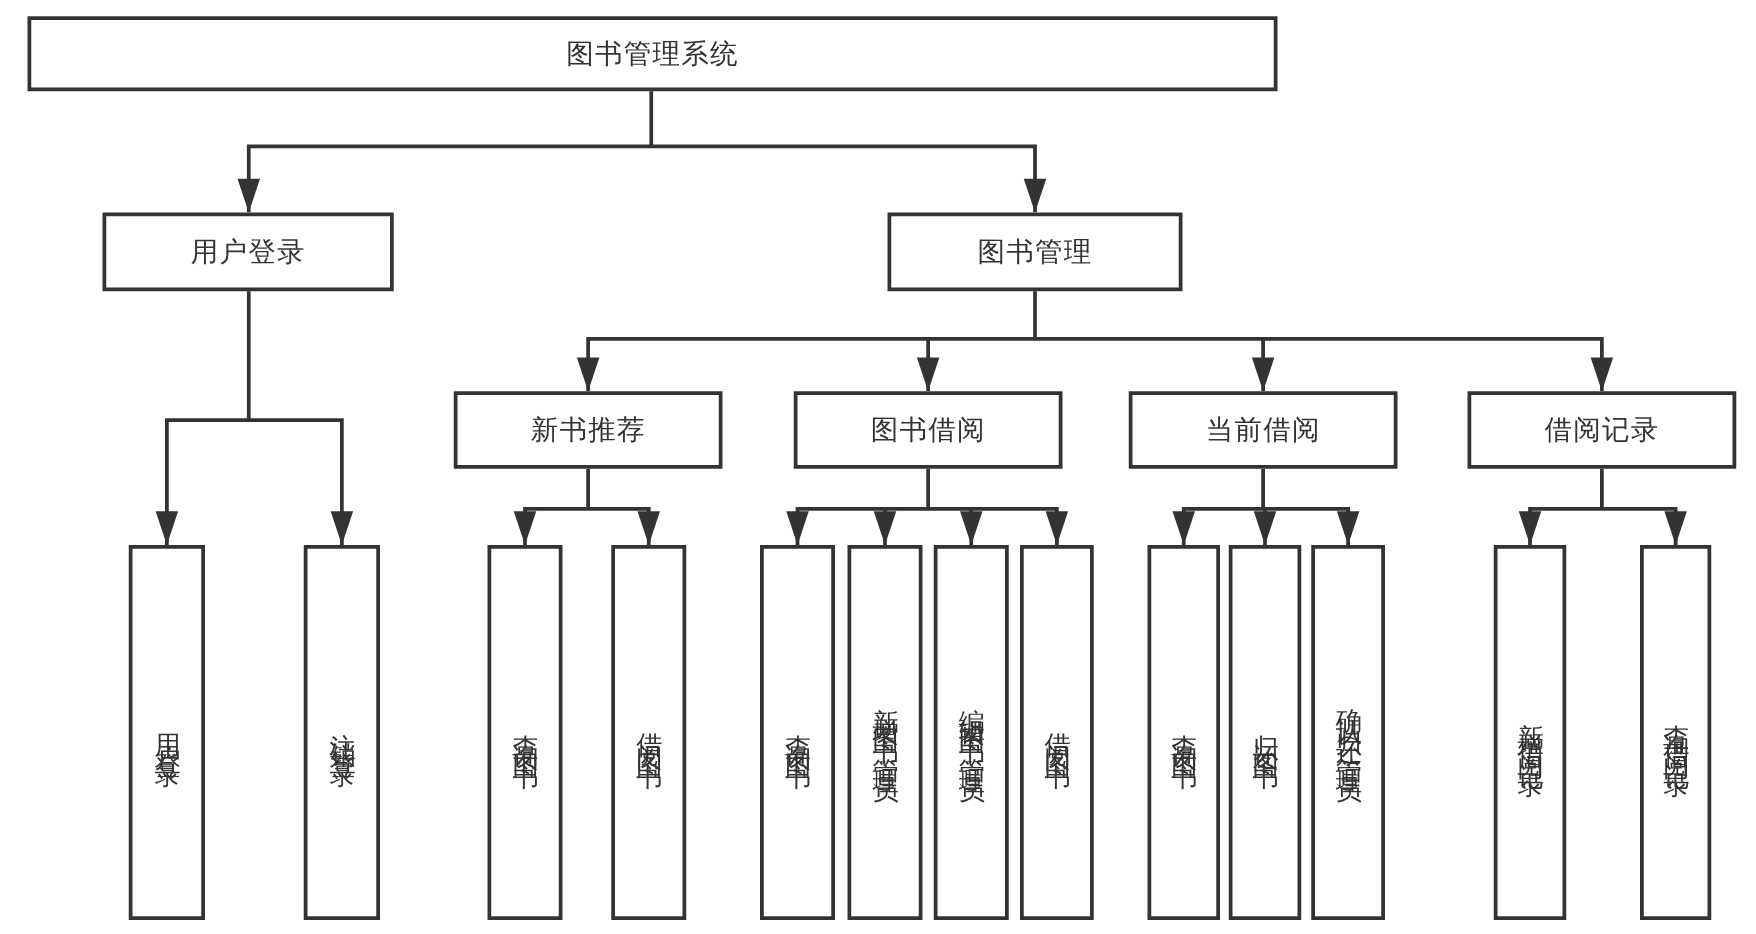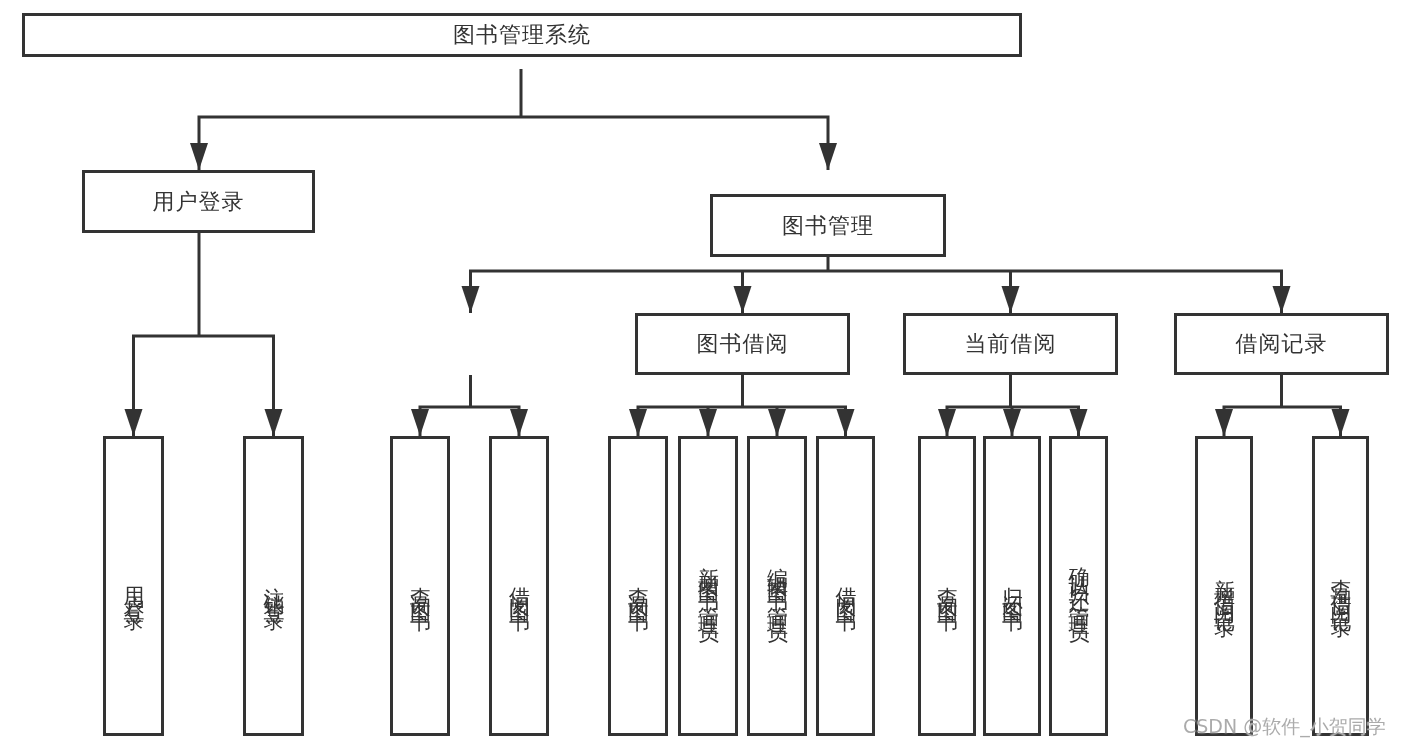--- a/index.html
+++ b/index.html
@@ -112,31 +112,34 @@
       <path d="M768 409 L786 409 L777 436 Z"></path>
       <path d="M836.5 409 L854.5 409 L845.5 436 Z"></path>
       <path d="M938 409 L956 409 L947 436 Z"></path>
       <path d="M1003 409 L1021 409 L1012 436 Z"></path>
       <path d="M1069.5 409 L1087.5 409 L1078.5 436 Z"></path>
       <path d="M1215 409 L1233 409 L1224 436 Z"></path>
       <path d="M1331.5 409 L1349.5 409 L1340.5 436 Z"></path>
     </g>
   </svg>
 
-  <div class="node h root" style="left:22px; top:13px; width:1000px; height:44px;">
+  <div class="node h root" style="left:22px; top:13px; width:1000px; height:60px;">
     <span>图书管理系统</span>
   </div>
 
   <div class="node h" style="left:82px; top:170px; width:233px; height:63px;">
     <span>用户登录</span>
   </div>
-  <div class="node h" style="left:710px; top:170px; width:236px; height:63px;margin-top:24px;">
+  <div class="node h" style="left:710px; top:170px; width:236px; height:63px;">
     <span>图书管理</span>
   </div>
 
+  <div class="node h" style="left:363px; top:313px; width:215px; height:62px;">
+    <span>新书推荐</span>
+  </div>
   <div class="node h" style="left:903px; top:313px; width:215px; height:62px;">
     <span>当前借阅</span>
   </div>
   <div class="node h" style="left:635px; top:313px; width:215px; height:62px;">
     <span>图书借阅</span>
   </div>
   <div class="node h" style="left:1174px; top:313px; width:215px; height:62px;">
     <span>借阅记录</span>
   </div>
 
@@ -177,15 +180,14 @@
     <span class="vtext">确认归还（管理员）</span>
   </div>
 
   <div class="node leaf" style="left:1195px; width:58px;">
     <span class="vtext">新增借阅记录</span>
   </div>
   <div class="node leaf" style="left:1312px; width:57px;">
     <span class="vtext">查询借阅记录</span>
   </div>
 
-  <div class="watermark">CSDN @软件_小贺同学</div>
 
 </div>
 
 </body></html>

